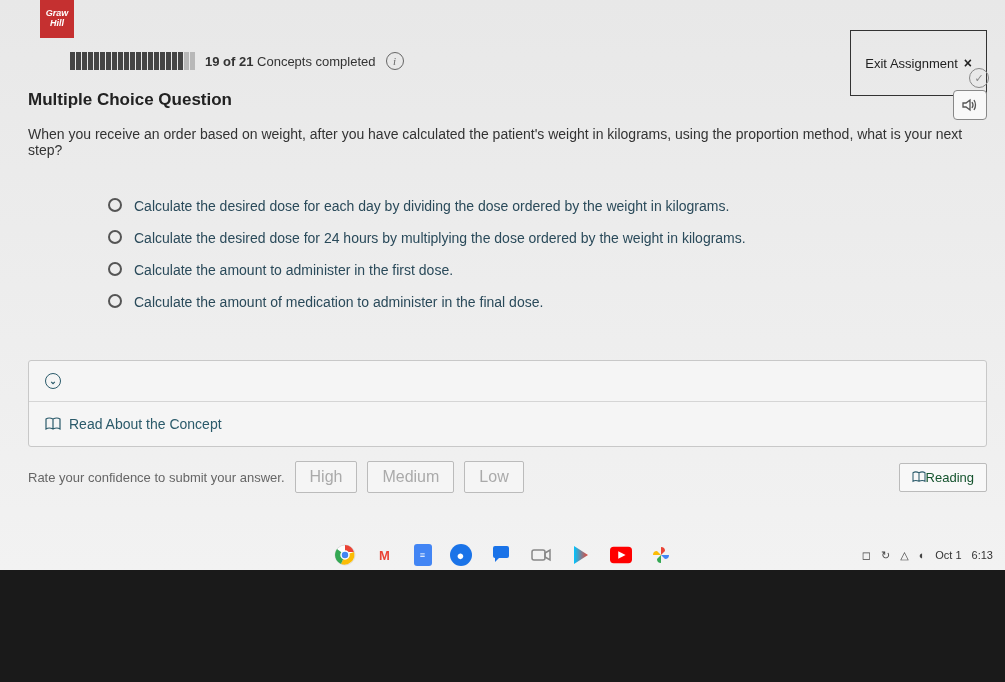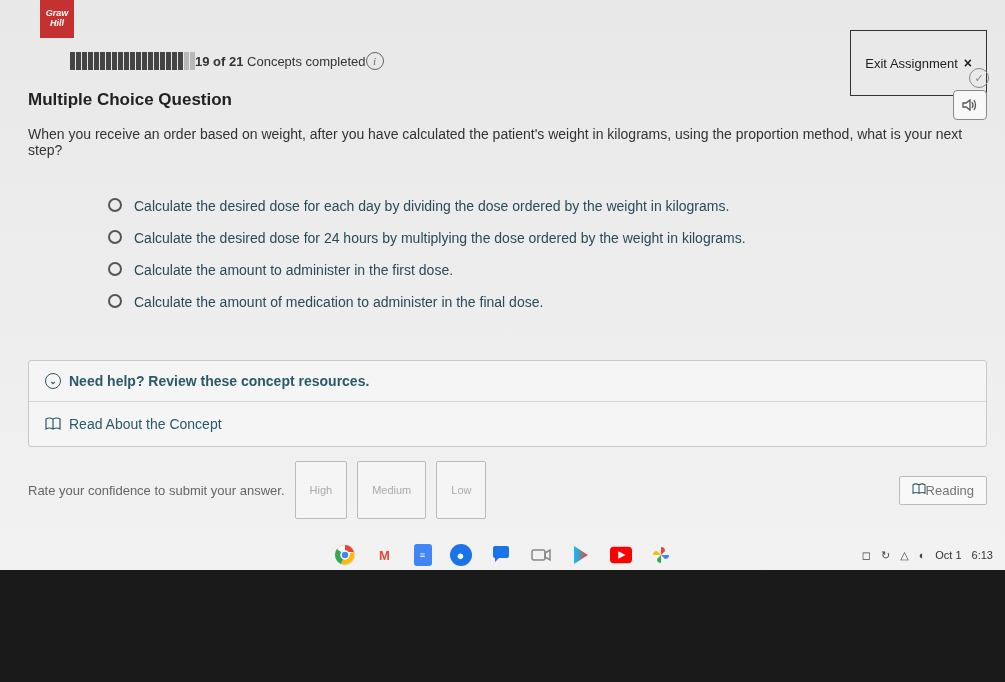--- a/index.html
+++ b/index.html
@@ -48,20 +48,21 @@
   align-items: center;
   gap: 6px;
 }
 .exit-btn .x { font-size: 14px; font-weight: bold; }
 .progress-row {
   position: absolute;
   top: 52px;
   left: 30px;
   display: flex;
   align-items: center;
+  gap: 10px;
   padding-left: 40px;
 }
 .progress-bars {
   display: flex;
   gap: 1px;
 }
 .pseg {
   width: 5px;
   height: 18px;
   background: #b8b8b8;
@@ -192,38 +193,39 @@
 }
 .confidence-row {
   display: flex;
   align-items: center;
   gap: 10px;
   margin-top: 14px;
   font-size: 13px;
   color: #666;
 }
 .conf-btn {
-  padding: 22px 14px;
+  padding: 6px 14px;
   border: 1px solid #bbb;
   background: #f5f5f5;
   color: #aaa;
-  font-size: 11px;
+  font-size: 16px;
   border-radius: 2px;
   cursor: pointer;
 }
 .reading-btn {
   position: absolute;
   right: 0;
   padding: 6px 12px;
   border: 1px solid #bbb;
   background: #f8f8f8;
-  color: #737373;
+  color: #14532d;
   font-size: 13px;
   border-radius: 2px;
   display: flex;
+  align-items: center;
   cursor: pointer;
 }
 .taskbar {
   position: absolute;
   top: 540px;
   left: 0;
   right: 0;
   height: 30px;
   display: flex;
   align-items: center;
@@ -322,21 +324,20 @@
         </div>
         <div class="opt">
           <span class="radio"></span>
           <span>Calculate the amount of medication to administer in the final dose.</span>
         </div>
       </div>
 
     <div class="help-panel">
       <div class="help-header">
         <span class="chev-icon">⌄</span>
-        <span>Need help? Review these concept resources.</span>
       </div>
       <div class="help-body">
         <span class="book-icon">
           <svg width="16" height="14" viewBox="0 0 16 14">
               <path d="M1 2 Q4 0 8 2 Q12 0 15 2 L15 12 Q12 10 8 12 Q4 10 1 12 Z M8 2 L8 12" fill="none" stroke="#2a5a6a" stroke-width="1.2"></path>
             </svg>
         </span>
         <span>Read About the Concept</span>
       </div>
     </div>

